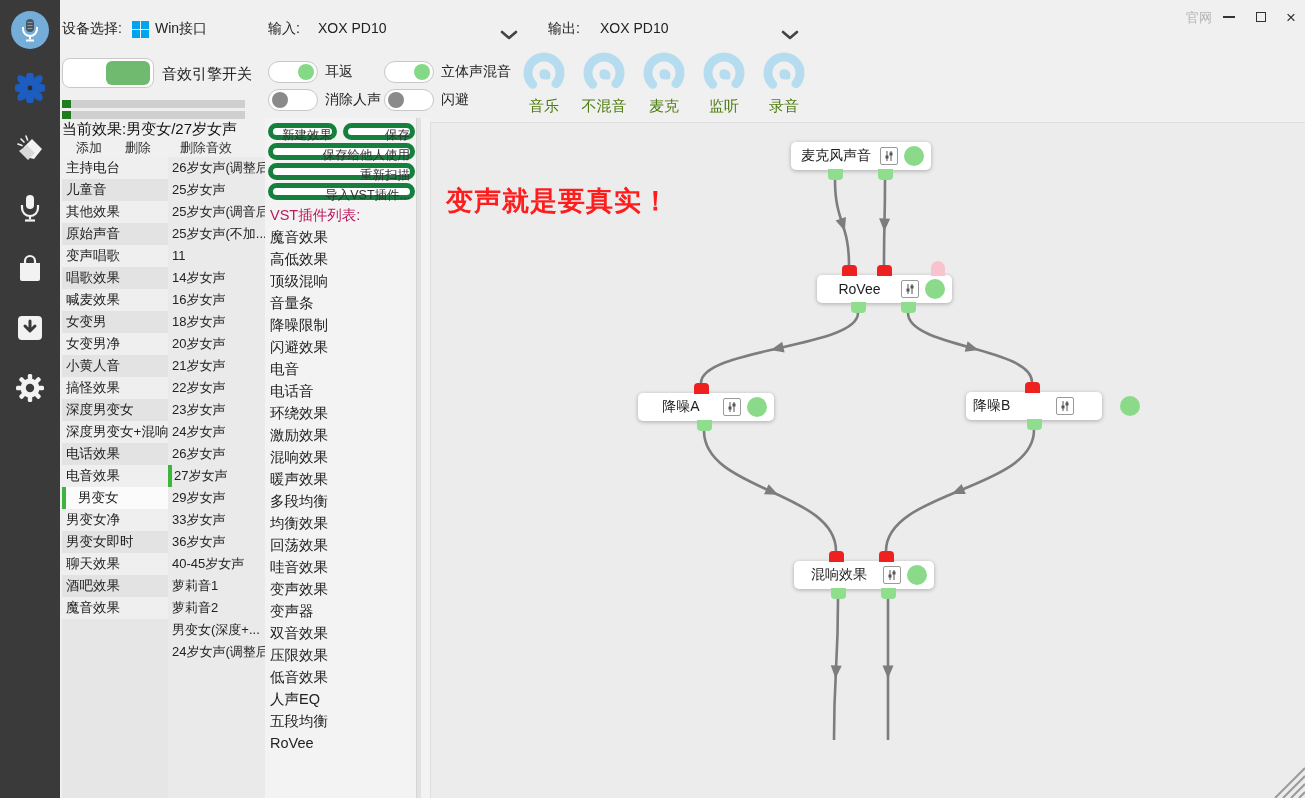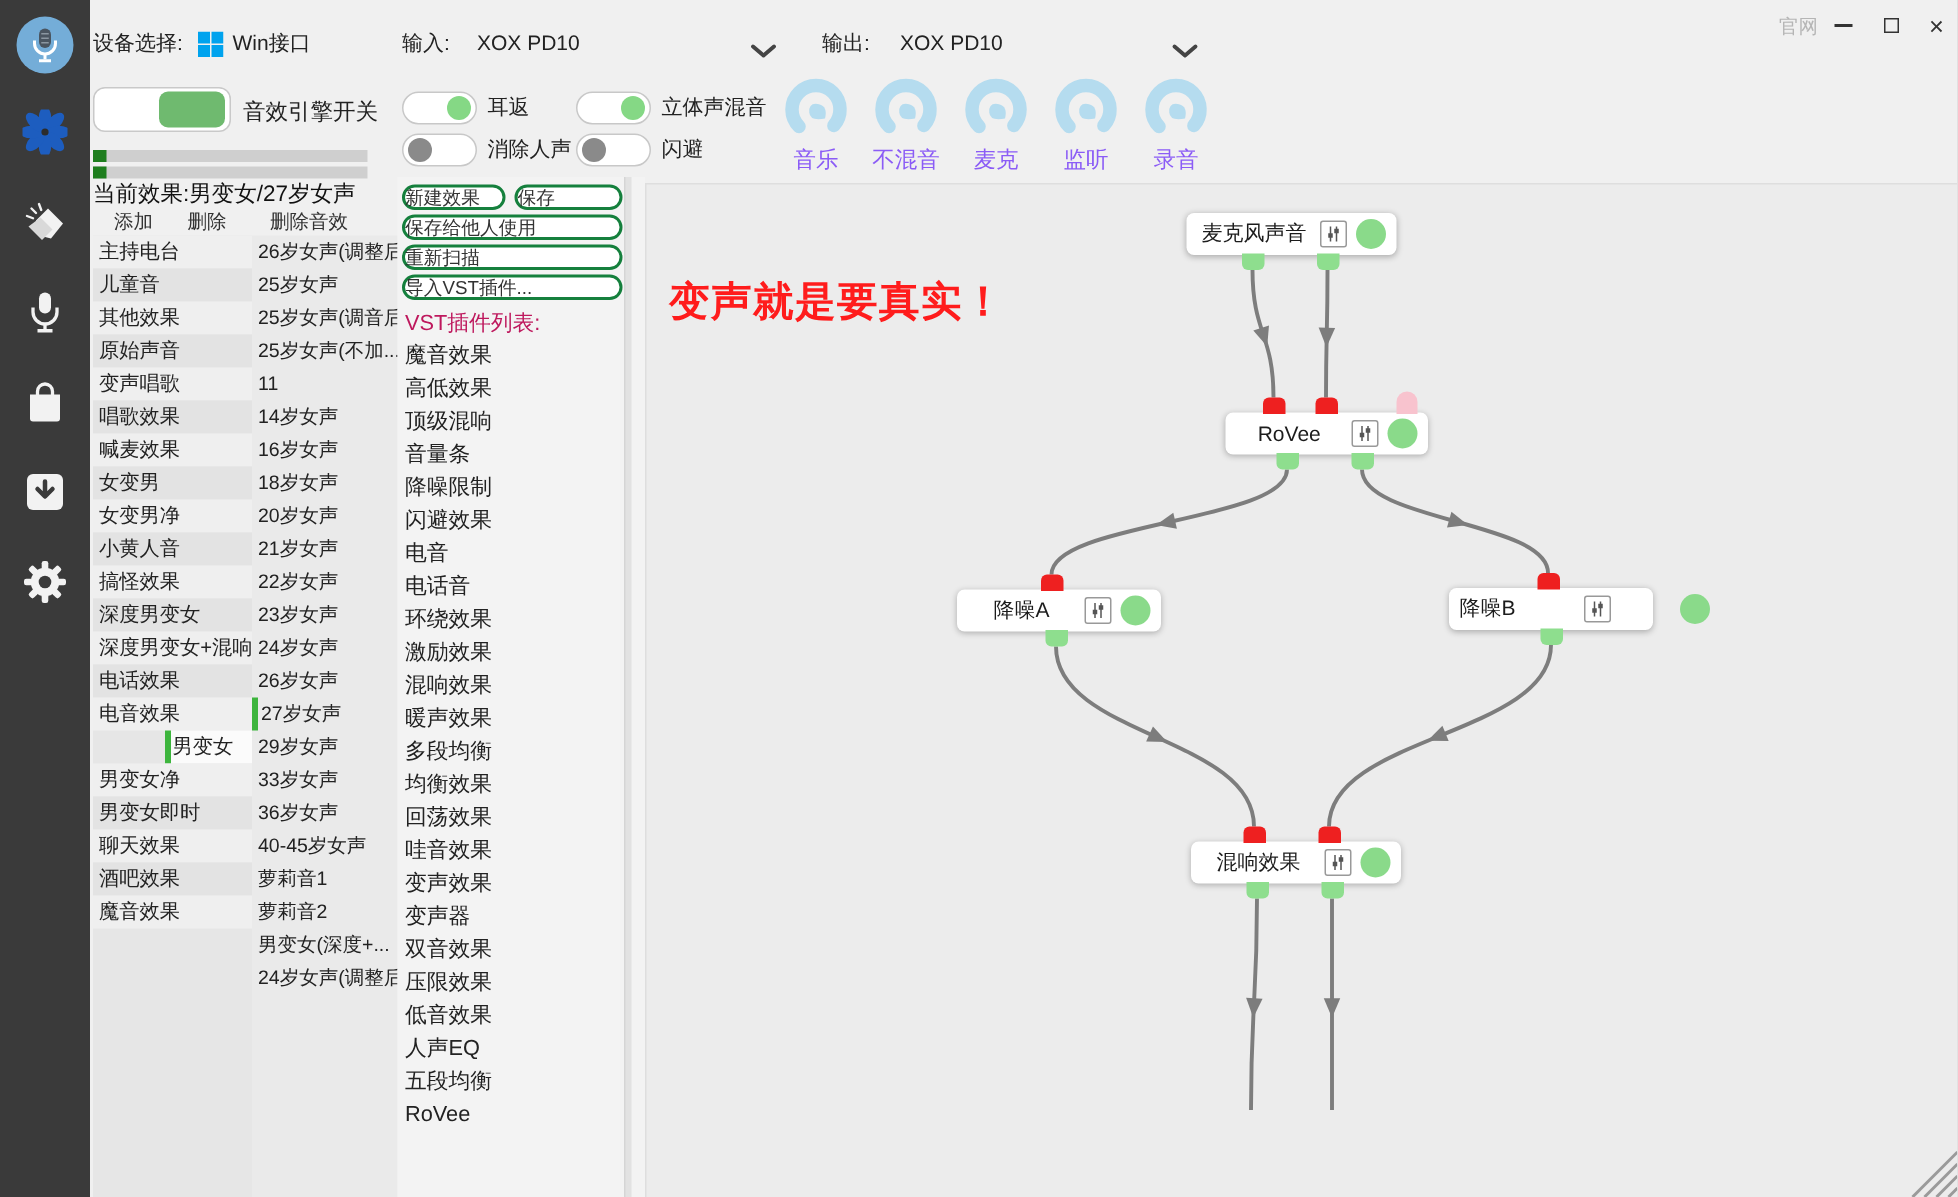--- a/index.html
+++ b/index.html
@@ -25,40 +25,40 @@
   .engine-toggle{width:92px;height:30px;background:#fff;border:1px solid #c9c9c9;border-radius:8px;position:relative;cursor:pointer;}
   .engine-toggle .ethumb{position:absolute;right:3px;top:2px;width:44px;height:24px;border-radius:6px;background:#6fba6f;}
   .mtoggle-wrap{display:flex;align-items:center;gap:7px;}
   .mtoggle{width:50px;height:22px;background:#fff;border:1px solid #c8c8c8;border-radius:11px;position:relative;cursor:pointer;flex:0 0 auto;}
   .mtoggle .thumb{position:absolute;top:2px;width:16px;height:16px;border-radius:50%;}
   .mtoggle.on .thumb{right:3px;background:#85d885;}
   .mtoggle.off .thumb{left:3px;background:#8a8a8a;}
   .mtoggle-label{font-size:14px;color:#222;white-space:nowrap;}
   .knob-row{position:absolute;left:514px;top:50px;display:flex;}
   .knob{width:60px;display:flex;flex-direction:column;align-items:center;cursor:pointer;}
-  .klabel{font-size:15px;color:#8b5cf6;margin-top:1px;white-space:nowrap;}
+  .klabel{font-size:15px;color:#4d7c0f;margin-top:1px;white-space:nowrap;}
 
   
   .meter{position:absolute;left:62px;width:183px;height:8px;background:#cfcfcf;}
   .meter .fill{height:100%;background:#1e7e1e;}
   .cur-label{position:absolute;left:62px;top:120px;font-size:15px;color:#111;white-space:nowrap;}
   .fx-toolbar{position:absolute;left:62px;top:139px;width:203px;display:flex;}
   .fx-tool{font-size:13px;color:#333;cursor:pointer;}
   .fx-lists{position:absolute;left:62px;top:157px;width:203px;bottom:0;display:flex;}
   .fx-col1{width:106px;background:#e6e6e6;}
   .fx-col2{width:97px;background:#eaeaea;}
   .cat-row{height:22px;line-height:22px;font-size:13.5px;color:#222;padding-left:4px;white-space:nowrap;overflow:hidden;cursor:pointer;background:#efefef;}
   .cat-row.alt{background:#e3e3e3;}
-  .cat-row.sel{background:#fbfbfb;border-left:4px solid #3db53d;padding-left:1px;margin-left:48px;}
+  .cat-row.sel{background:#fbfbfb;border-left:4px solid #3db53d;padding-left:12px;}
   .voice-row{height:22px;line-height:22px;font-size:13px;color:#222;padding-left:4px;white-space:nowrap;overflow:hidden;cursor:pointer;}
   .voice-row.sel{border-left:4px solid #3db53d;padding-left:2px;}
 
   
   .plugin-panel{position:absolute;left:265px;top:118px;width:165px;bottom:0;background:#f3f3f3;}
-  .pbtn{position:absolute;background:#fff;border:2px solid #15803d;border-radius:9px;height:17px;font-size:12.5px;color:#333;text-align:left;line-height:15px;cursor:pointer;white-space:nowrap;}
+  .pbtn{position:absolute;background:#fff;border:5px solid #15803d;border-radius:9px;height:17px;font-size:12.5px;color:#333;text-align:right;line-height:15px;cursor:pointer;white-space:nowrap;}
   .vst-label{position:absolute;left:5px;top:88px;font-size:14.5px;color:#be185d;}
   .vst-list{position:absolute;left:5px;top:108px;right:18px;}
   .vst-item{height:22px;line-height:22px;font-size:14.5px;color:#222;white-space:nowrap;cursor:pointer;}
   .vscroll{position:absolute;right:9px;top:0;bottom:0;width:5px;background:#e2e2e2;border-left:1px solid #d5d5d5;}
 
   
   .graph{position:absolute;left:430px;top:122px;width:875px;height:676px;background:#ececec;border-left:1px solid #dedede;border-top:1px solid #dedede;}
   .banner{position:absolute;left:15px;top:60px;font-size:27px;font-weight:bold;color:#ff1c1c;letter-spacing:1px;white-space:nowrap;}
   .edge-layer{position:absolute;left:0;top:0;}
   .node{position:absolute;height:28px;background:#fff;border-radius:5px;box-shadow:0 1px 4px rgba(0,0,0,.28);display:flex;align-items:center;padding:0 7px;gap:6px;cursor:move;}

